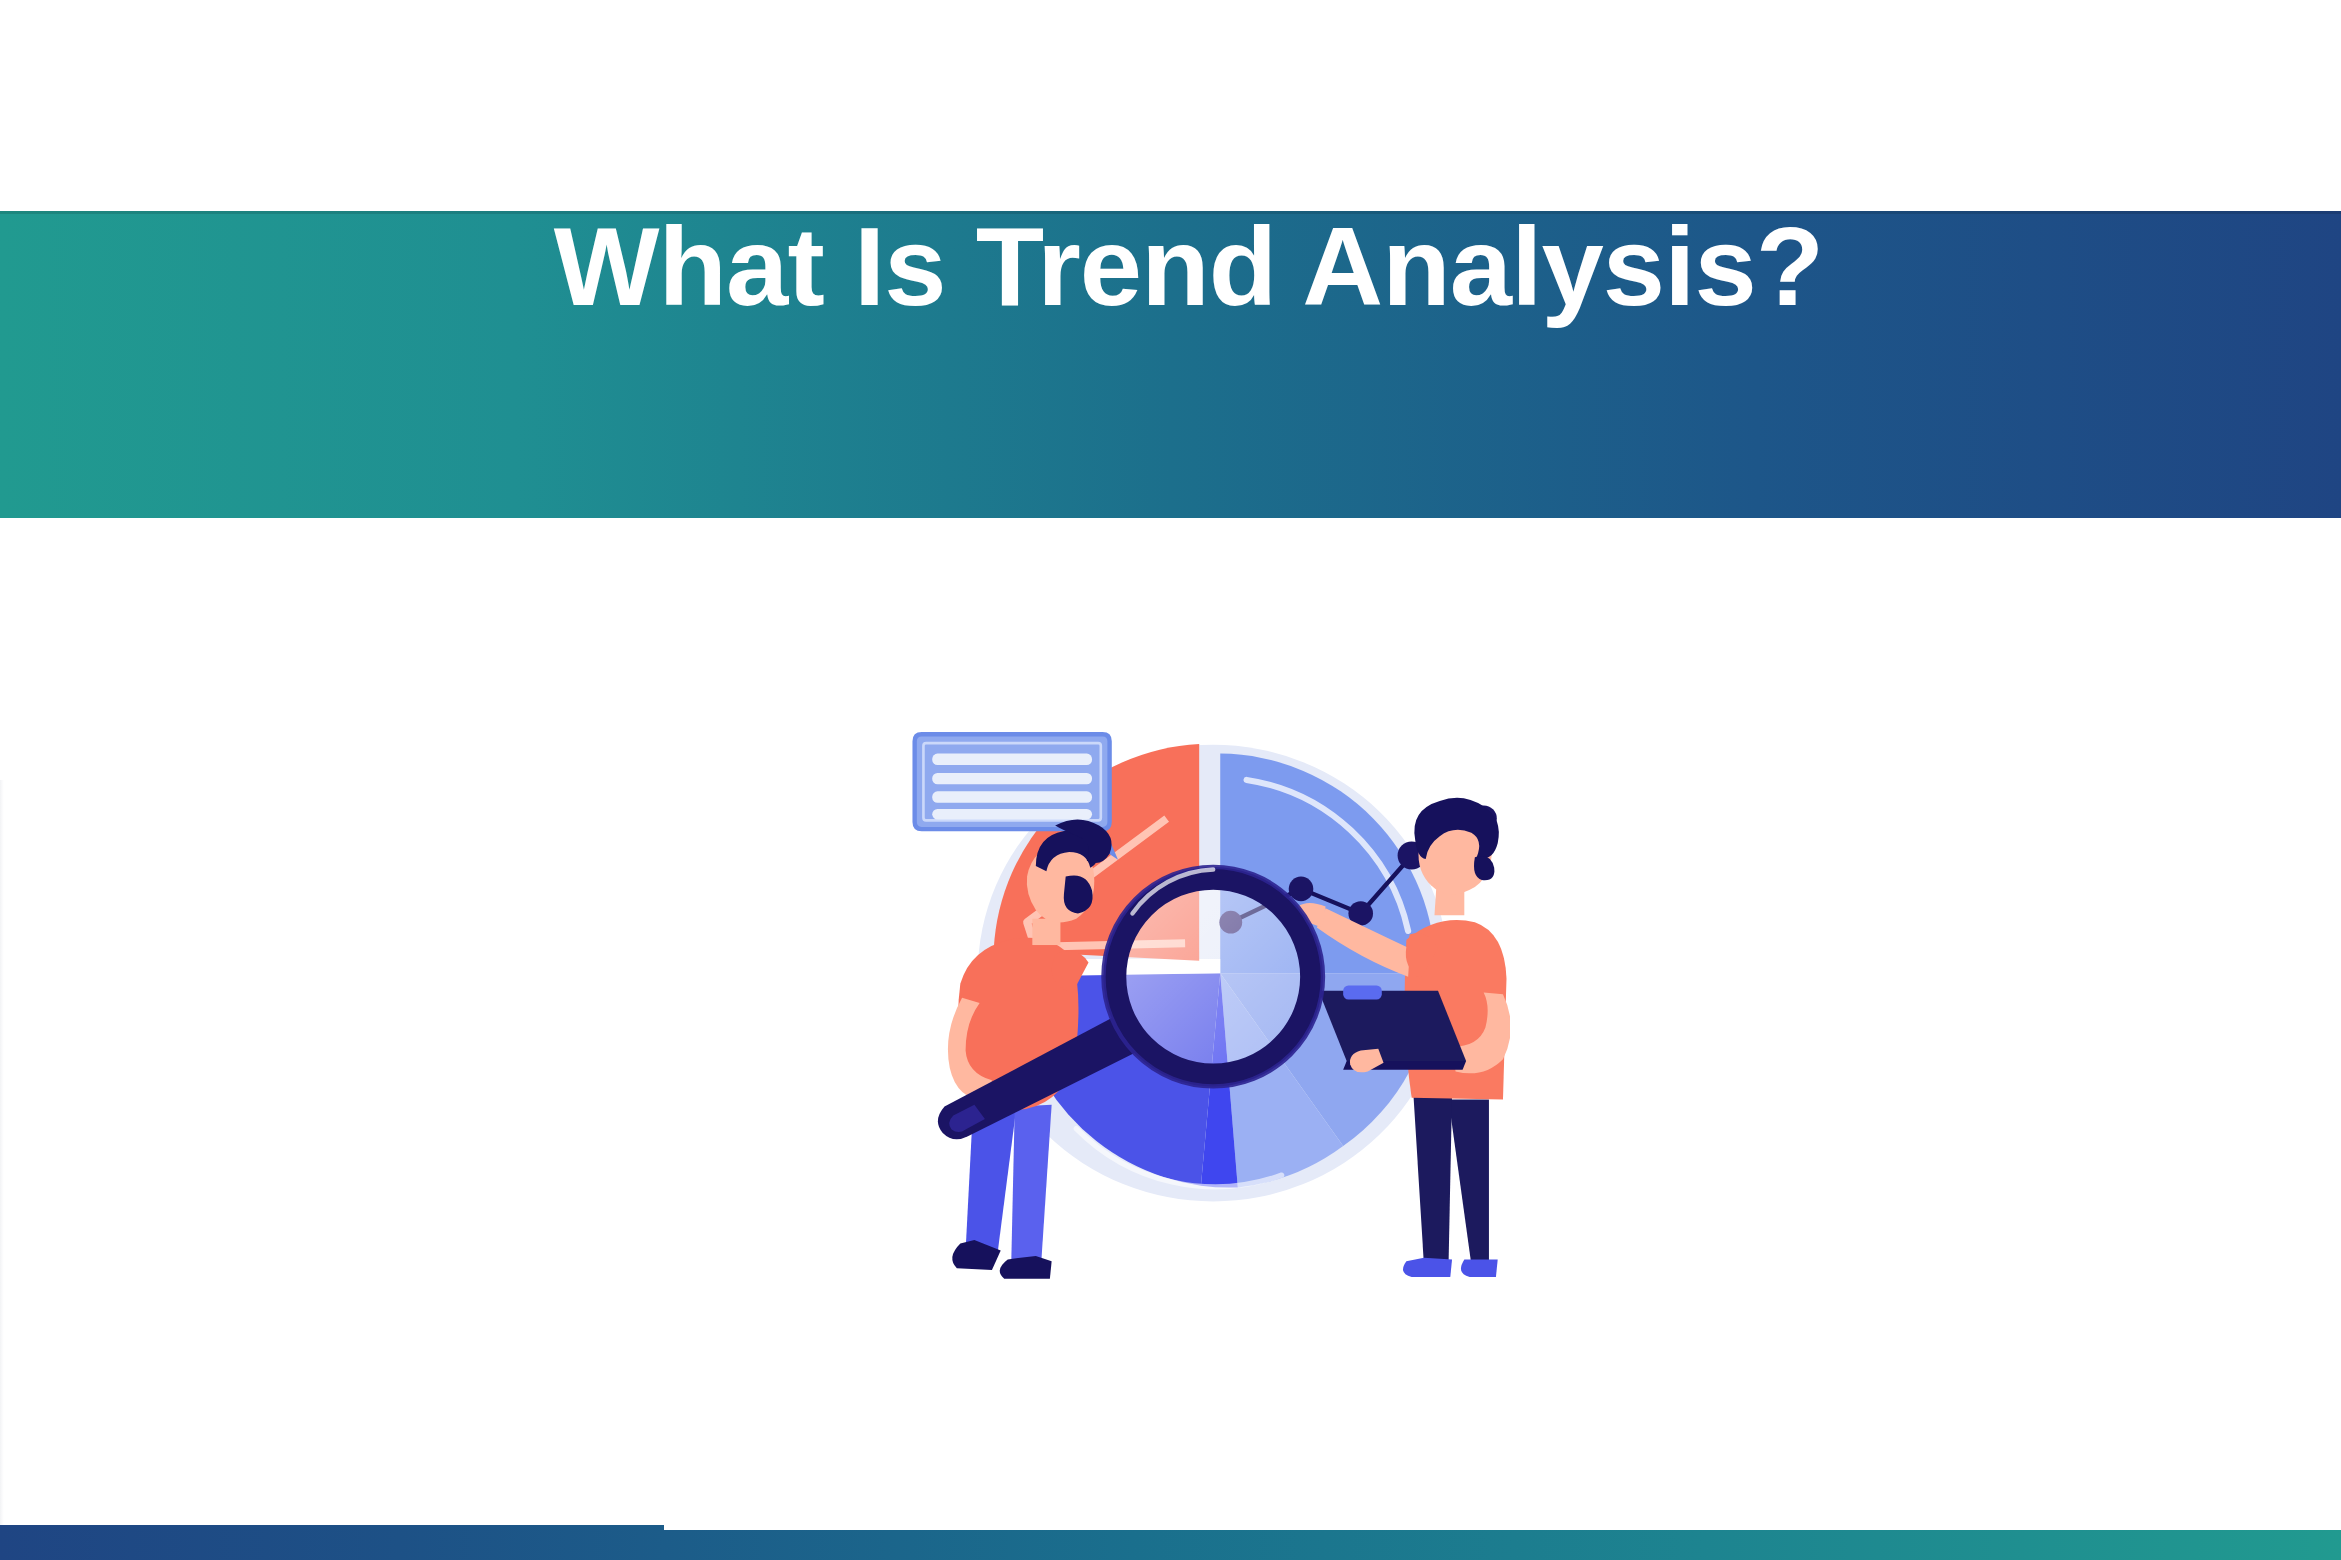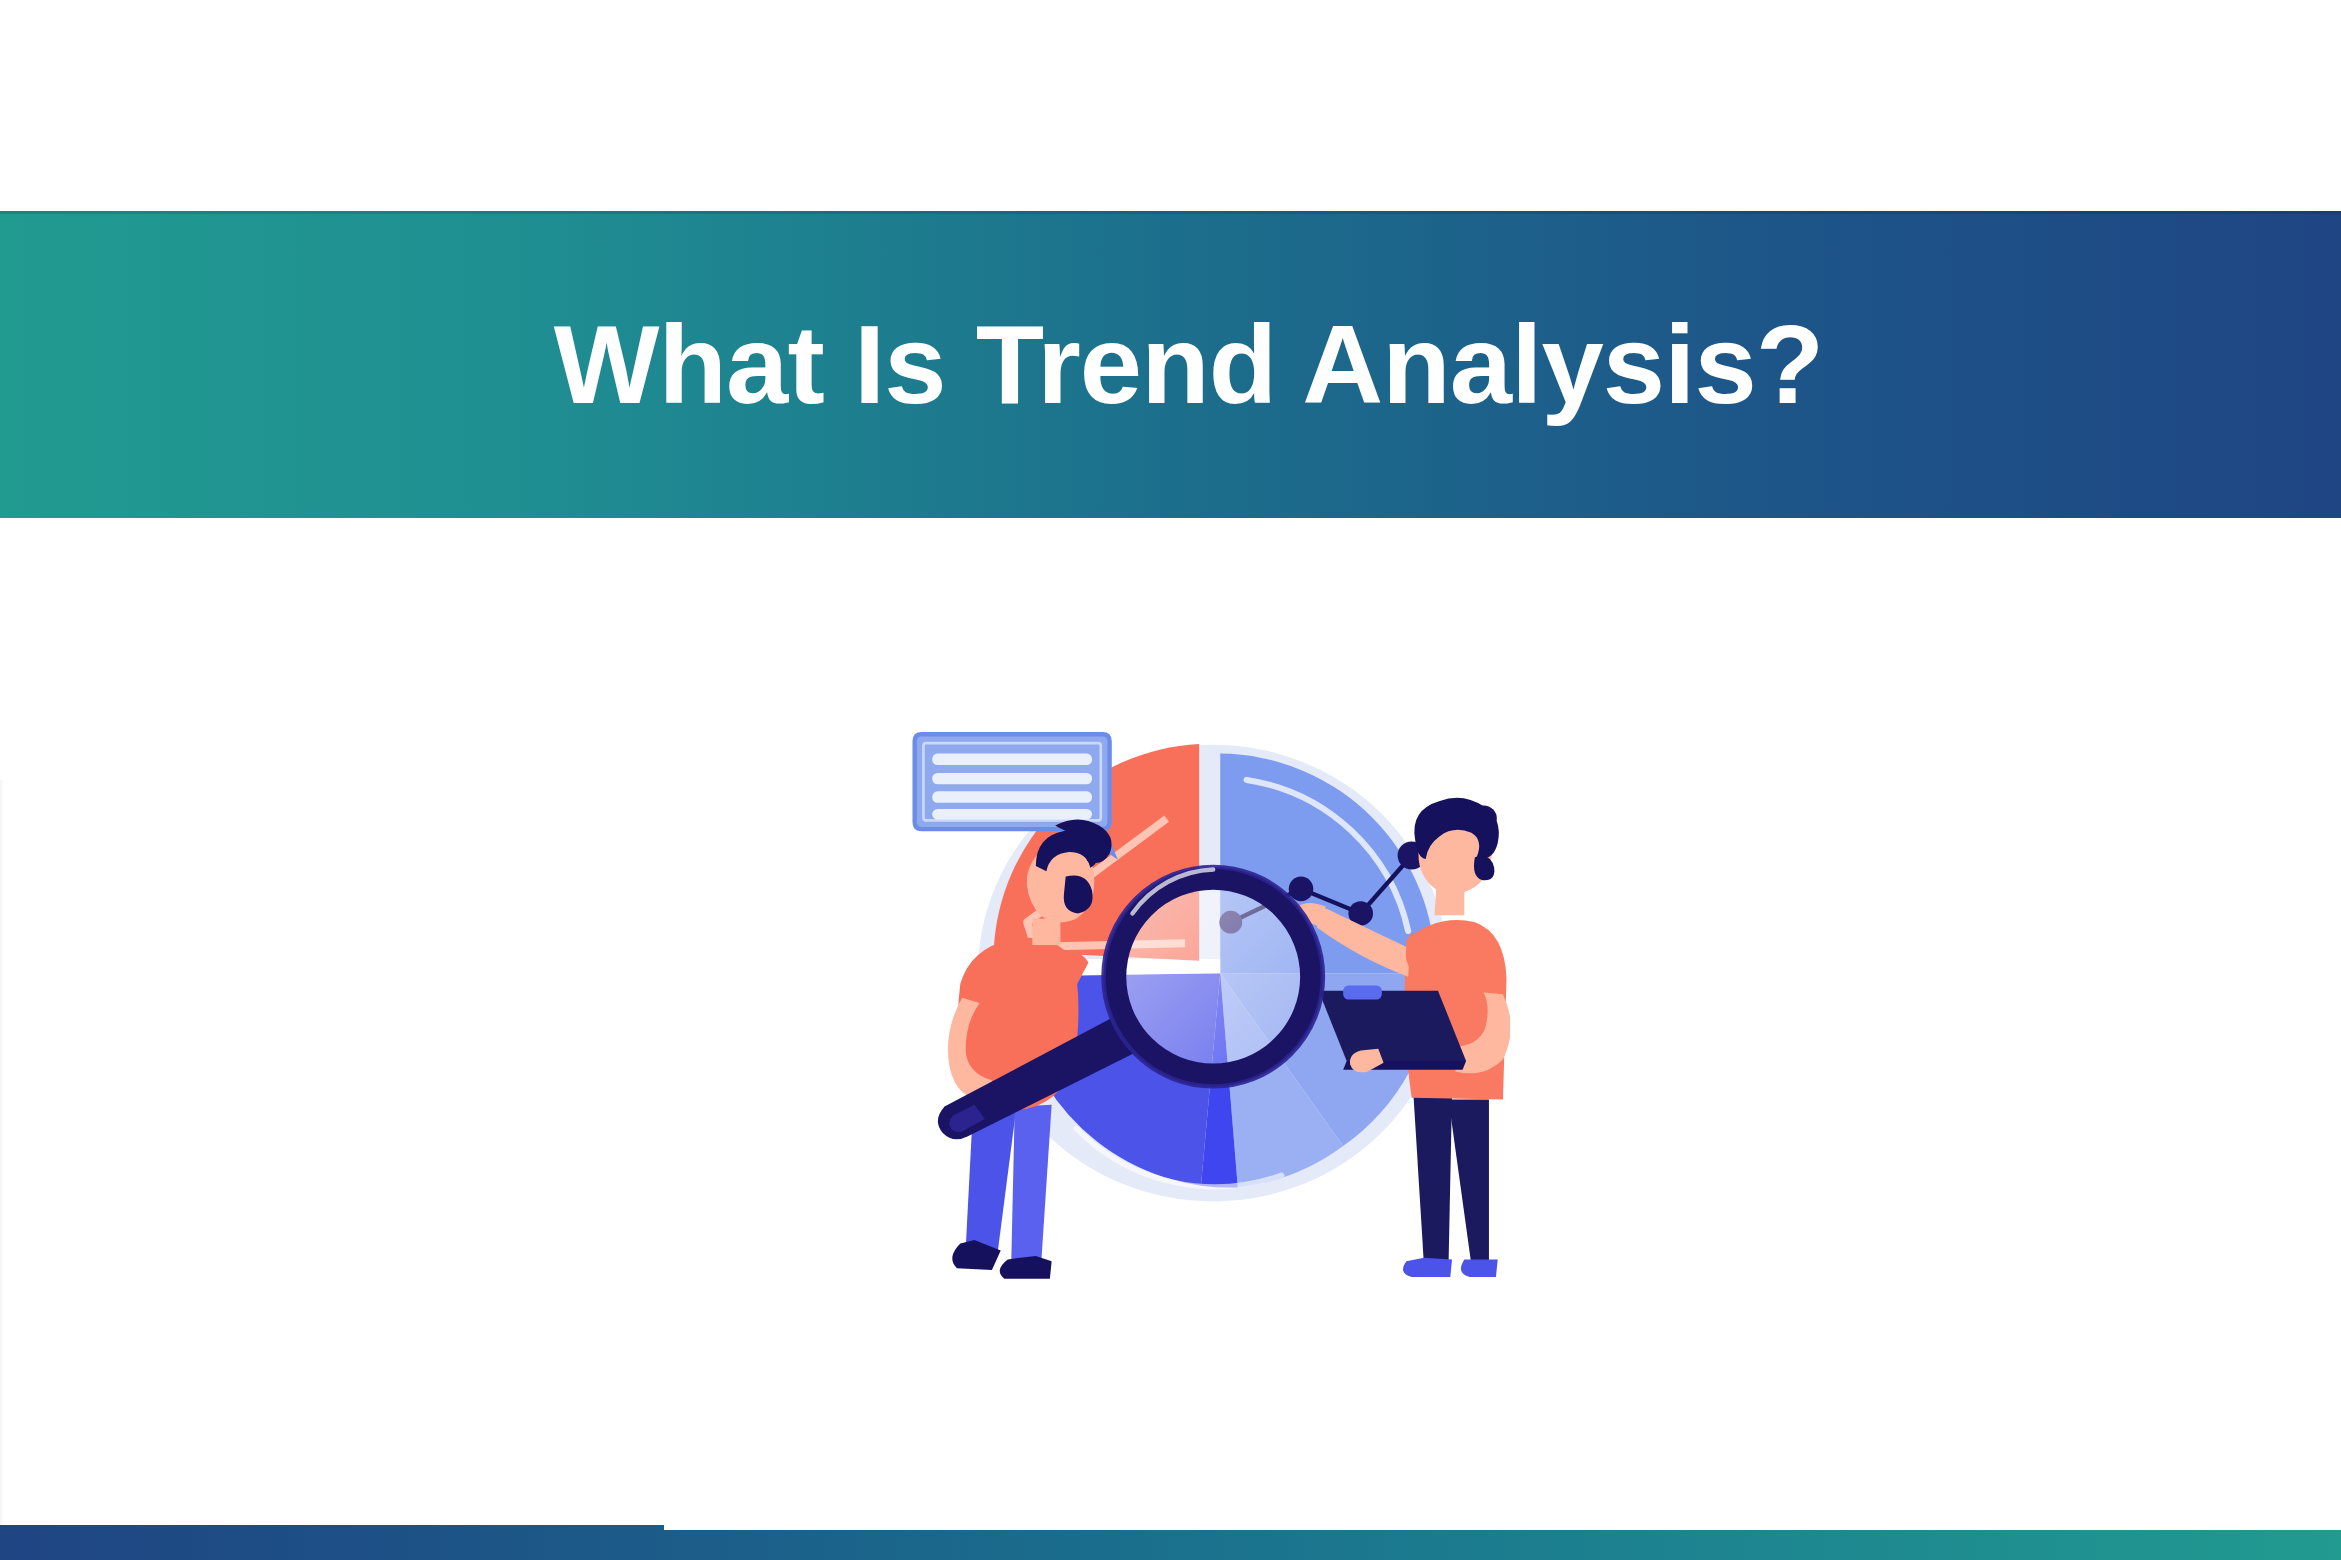--- a/index.html
+++ b/index.html
@@ -36,21 +36,21 @@
 
   
   .title-banner {
     position: absolute;
     left: 0;
     top: 211px;
     width: 2342px;
     height: 307px;
     background: linear-gradient(90deg, #219a90 0%, #1f8f92 22%, #1c6f8c 50%, #1d5689 75%, #1f4583 100%);
     display: flex;
-    align-items: center;
+    align-items: flex-start;
     justify-content: center;
     box-sizing: border-box;
     padding-left: 35px;
   }
   .title-banner::after {
     
     content: "";
     position: absolute;
     left: 0; top: 0; right: 0;
     height: 2.6px;

